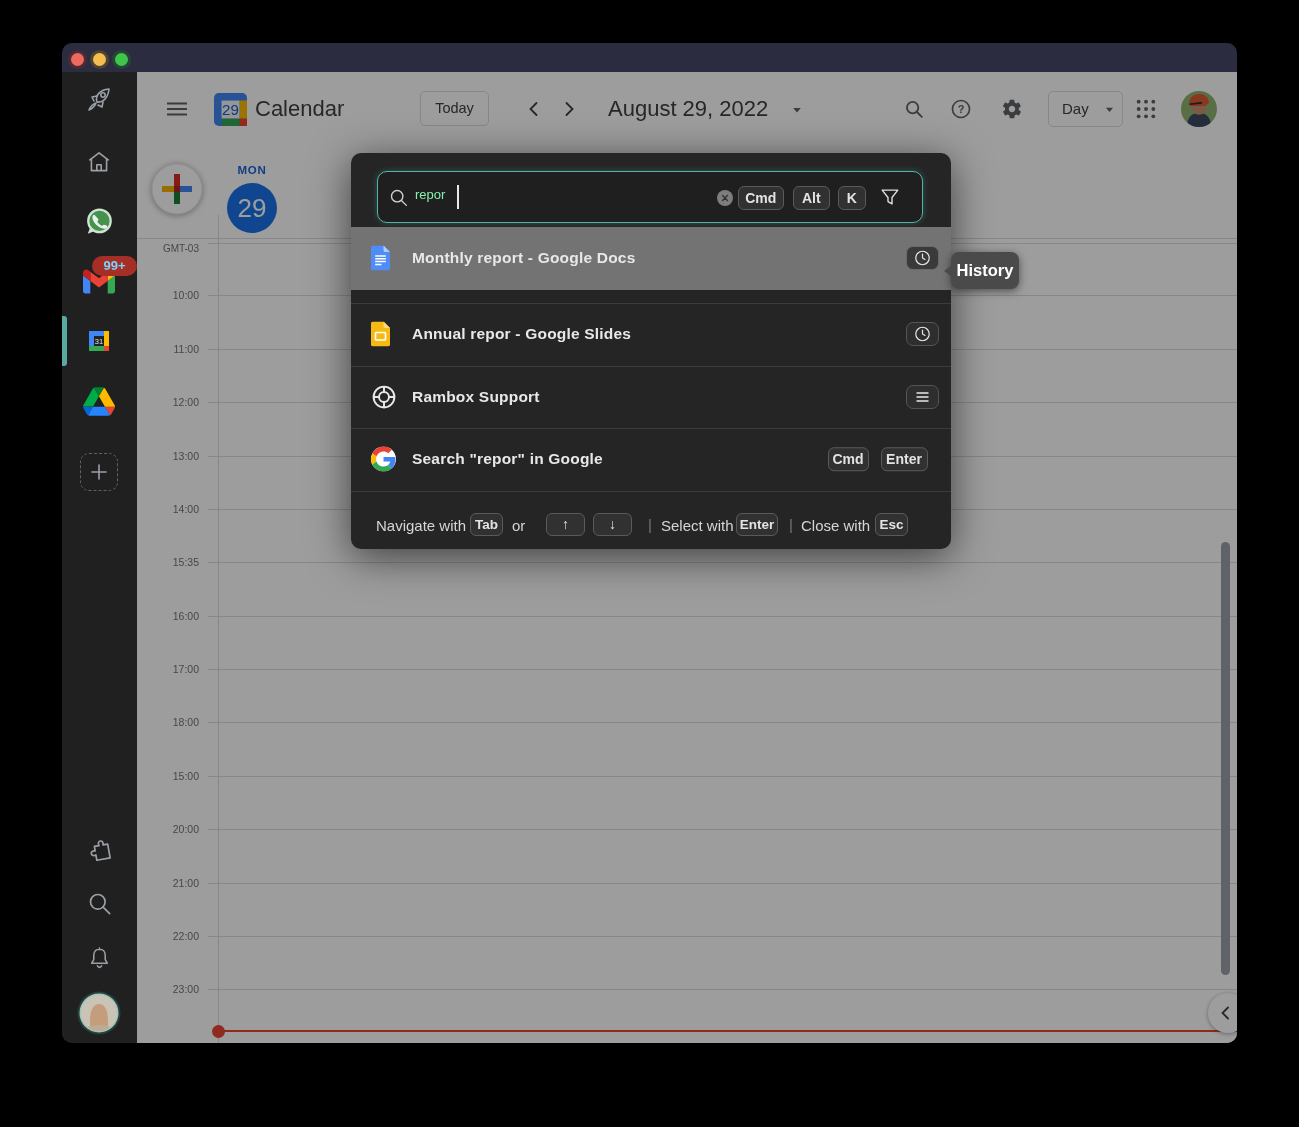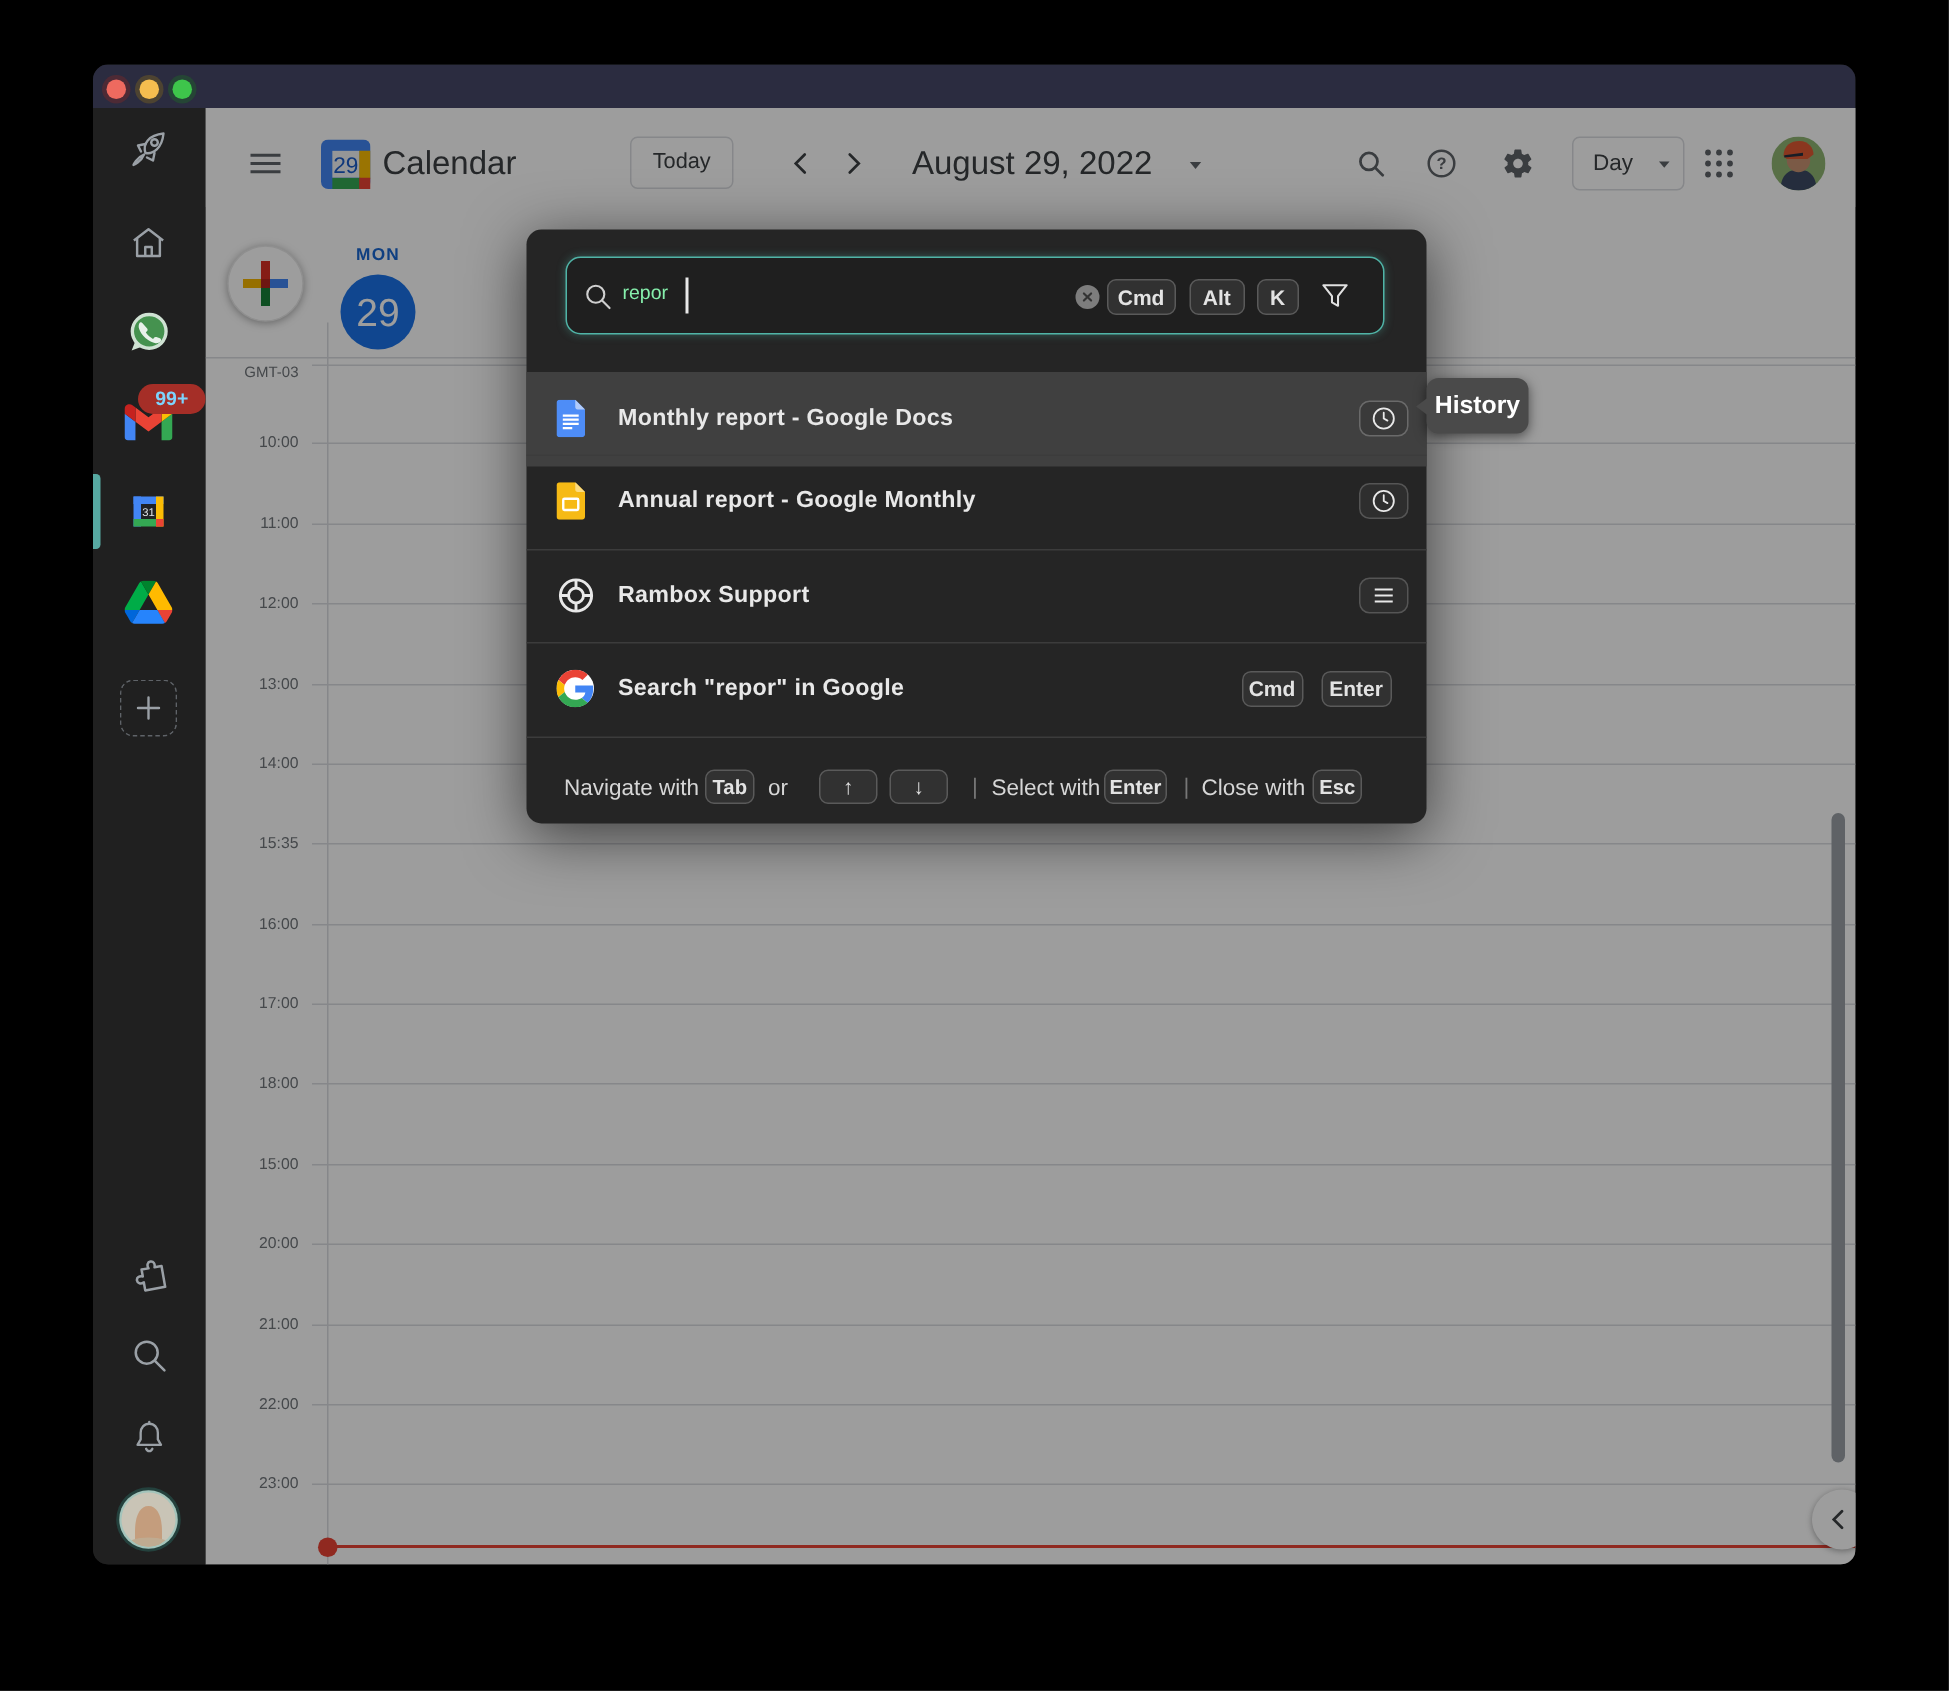--- a/index.html
+++ b/index.html
@@ -289,40 +289,40 @@
     <svg class="abs" style="left:370px; top:40.5px;" width="8" height="8" viewBox="0 0 10 10">
         <path d="M2 2 L8 8 M8 2 L2 8" stroke="#333" stroke-width="1.8" stroke-linecap="round"></path>
       </svg>
     <div class="key" style="position:absolute; left:386.5px; top:33px; width:46.5px; height:23.5px; font-size:14px; line-height:22px;">Cmd</div>
     <div class="key" style="position:absolute; left:442px; top:33px; width:36.5px; height:23.5px; font-size:14px; line-height:22px;">Alt</div>
     <div class="key" style="position:absolute; left:487px; top:33px; width:27.5px; height:23.5px; font-size:14px; line-height:22px;">K</div>
     <svg class="abs" style="left:528px; top:33px;" width="22" height="22" viewBox="0 0 24 24">
         <path d="M3.5 4.5 H20.5 L14.2 12.5 V19.5 L9.8 17 V12.5 Z" fill="none" stroke="#e0e0e0" stroke-width="1.5" stroke-linejoin="round"></path>
       </svg>
 
-    <div class="row" style="top:95px; background:#404040;text-align:center;">
+    <div class="row" style="top:74px; background:#737373;text-align:center;">
       <svg class="rowicon" width="19" height="25" viewBox="0 0 19 25">
         <path d="M0 2 C0 0.9 0.9 0 2 0 L12.5 0 L19 6.5 L19 23 C19 24.1 18.1 25 17 25 L2 25 C0.9 25 0 24.1 0 23 Z" fill="#4e8df7"></path>
         <path d="M12.5 0 L19 6.5 L14 6.5 C13.2 6.5 12.5 5.8 12.5 5 Z" fill="#b1cbfa"></path>
         <path d="M4.2 10.5 H14.8 M4.2 13.3 H14.8 M4.2 16.1 H14.8 M4.2 18.9 H10.5" stroke="#fff" stroke-width="1.5"></path>
       </svg>
       <div class="rowtitle">Monthly report - Google Docs</div>
       <div class="iconbtn" style="background:#3a3a3a; border-color:#6a6a6a;"></div>
       <svg class="abs" style="left:563px; top:50%; transform:translateY(-50%);" width="17" height="17" viewBox="0 0 24 24">
           <circle cx="12" cy="12" r="9.5" fill="none" stroke="#e8e8e8" stroke-width="1.7"></circle>
           <path d="M12 6.5 V12 L15.5 14" fill="none" stroke="#e8e8e8" stroke-width="1.7" stroke-linecap="round"></path>
         </svg>
     </div>
     <div class="row" style="top:150px;">
       <svg class="rowicon" width="19" height="25" viewBox="0 0 19 25">
         <path d="M0 2 C0 0.9 0.9 0 2 0 L12.5 0 L19 6.5 L19 23 C19 24.1 18.1 25 17 25 L2 25 C0.9 25 0 24.1 0 23 Z" fill="#f6ba15"></path>
         <path d="M12.5 0 L19 6.5 L14 6.5 C13.2 6.5 12.5 5.8 12.5 5 Z" fill="#fbdc81"></path>
         <rect x="4.5" y="11" width="10" height="7.5" rx="0.8" fill="none" stroke="#fff" stroke-width="1.6"></rect>
       </svg>
-      <div class="rowtitle">Annual report - Google Monthly</div>
+      <div class="rowtitle">Annual repor - Google Slides</div>
       <div class="iconbtn"></div>
       <svg class="abs" style="left:563px; top:50%; transform:translateY(-50%);" width="17" height="17" viewBox="0 0 24 24">
           <circle cx="12" cy="12" r="9.5" fill="none" stroke="#e8e8e8" stroke-width="1.7"></circle>
           <path d="M12 6.5 V12 L15.5 14" fill="none" stroke="#e8e8e8" stroke-width="1.7" stroke-linecap="round"></path>
         </svg>
     </div>
     <div class="row" style="top:212.6px;">
       <svg class="rowicon" width="26" height="26" viewBox="0 0 24 24">
         <g fill="none" stroke="#e8e8e8" stroke-width="1.8">
           <circle cx="12" cy="12" r="9.6"></circle>

